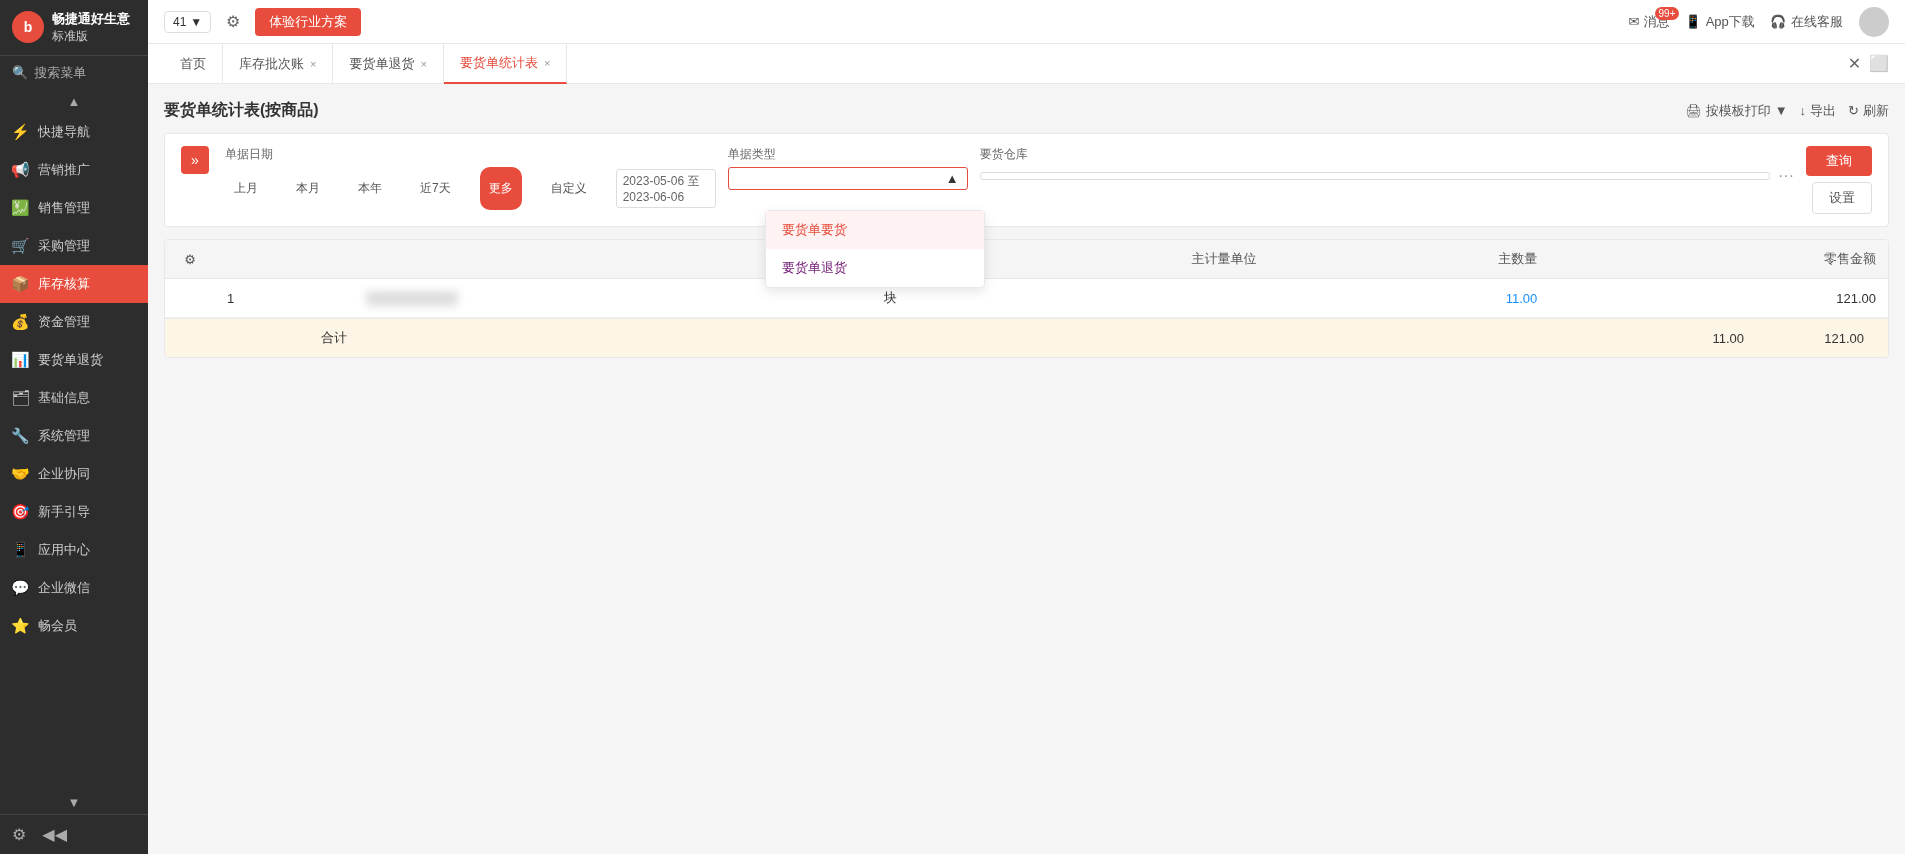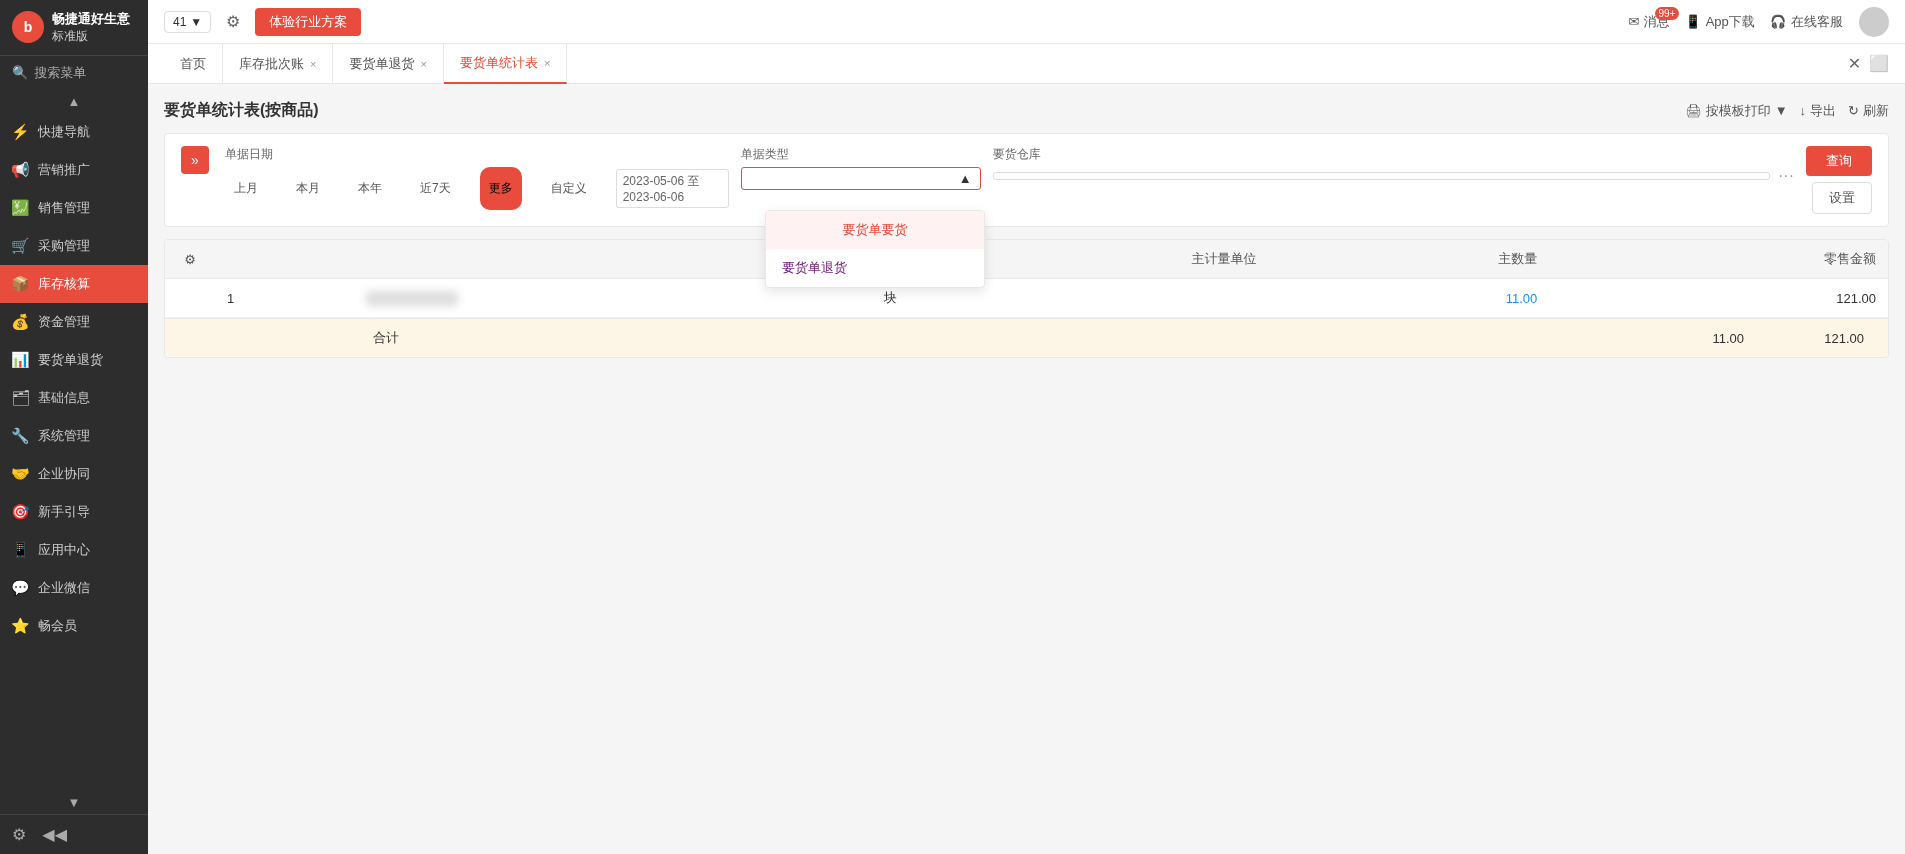--- a/index.html
+++ b/index.html
@@ -183,25 +183,25 @@
     }
     .filter-row { display: flex; align-items: flex-start; gap: 12px; flex: 1; flex-wrap: wrap; }
     .filter-group { display: flex; flex-direction: column; gap: 4px; }
     .filter-label { font-size: 12px; color: #666; }
     .filter-date-row { display: flex; align-items: center; gap: 20px; flex-wrap: wrap; }
     .date-btn {
       padding: 3px 8px; font-size: 12px; cursor: pointer;
       border: 1px solid transparent; border-radius: 3px; color: #555;
     }
     .date-btn.more {
-      background: #e74c3c; color: #000000; border-radius: 10px; padding: 12px 8px;
+      background: #e74c3c; color: #ffffff; border-radius: 10px; padding: 12px 8px;
     }
     .date-input {
       border: 1px solid #ddd; border-radius: 3px; padding: 3px 6px;
-      font-size: 12px; color: #666; width: 113px;
+      font-size: 12px; color: #666; width: 100px;
     }
     .filter-type-group {
       display: flex; flex-direction: column; gap: 4px; min-width: 240px;
     }
     .filter-select {
       display: flex; align-items: center;
       border: 1px solid #e74c3c; border-radius: 3px;
       padding: 3px 8px; gap: 6px; font-size: 13px; color: #333;
       cursor: pointer; background: white; min-width: 240px; justify-content: space-between;
     }
@@ -234,21 +234,21 @@
       border: 1px solid #e8e8e8;
       border-radius: 4px;
       box-shadow: 0 4px 12px rgba(0,0,0,0.1);
       min-width: 220px;
       z-index: 100;
     }
     .dropdown-item {
       padding: 10px 16px; font-size: 13px; color: #701a75; cursor: pointer;
       display: flex; align-items: center;
     }
-    .dropdown-item.selected { background: #fef2f2; color: #e74c3c; justify-content: center; }
+    .dropdown-item.selected { background: #fef2f2; color: #e74c3c; }
 
     
     .table-container {
       background: white;
       border: 1px solid #e8e8e8;
       border-radius: 4px;
       overflow: hidden;
     }
     .data-table {
       width: 100%;
@@ -534,21 +534,21 @@
             <td>块</td>
             <td class="num-col">11.00</td>
             <td class="money-col">121.00</td>
           </tr>
         </tbody>
       </table>
 
       <div class="table-footer">
         <div style="width:50px;"></div>
         <div style="width:30px;"></div>
-        <div style="margin-left:116px;">合计</div>
+        <div style="margin-left:64px;">合计</div>
         <div style="flex:1;"></div>
         <div style="width:120px; text-align:right; padding-right:12px;">11.00</div>
         <div style="width:120px; text-align:right; padding-right:12px;">121.00</div>
       </div>
     </div>
 
   </div>
 </div>
 
 </body></html>

